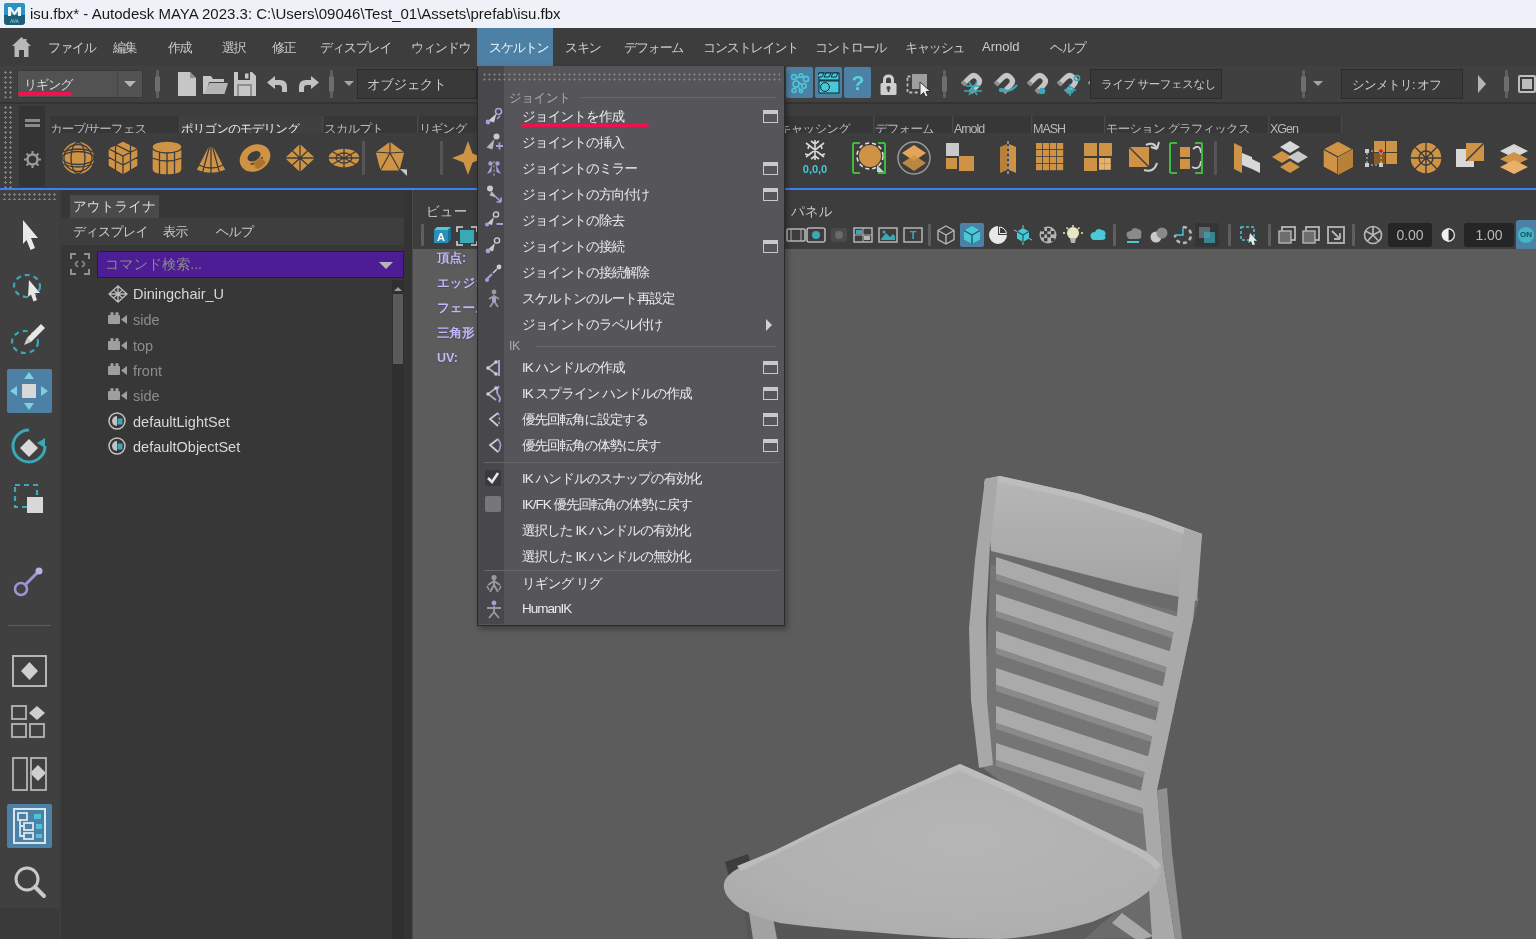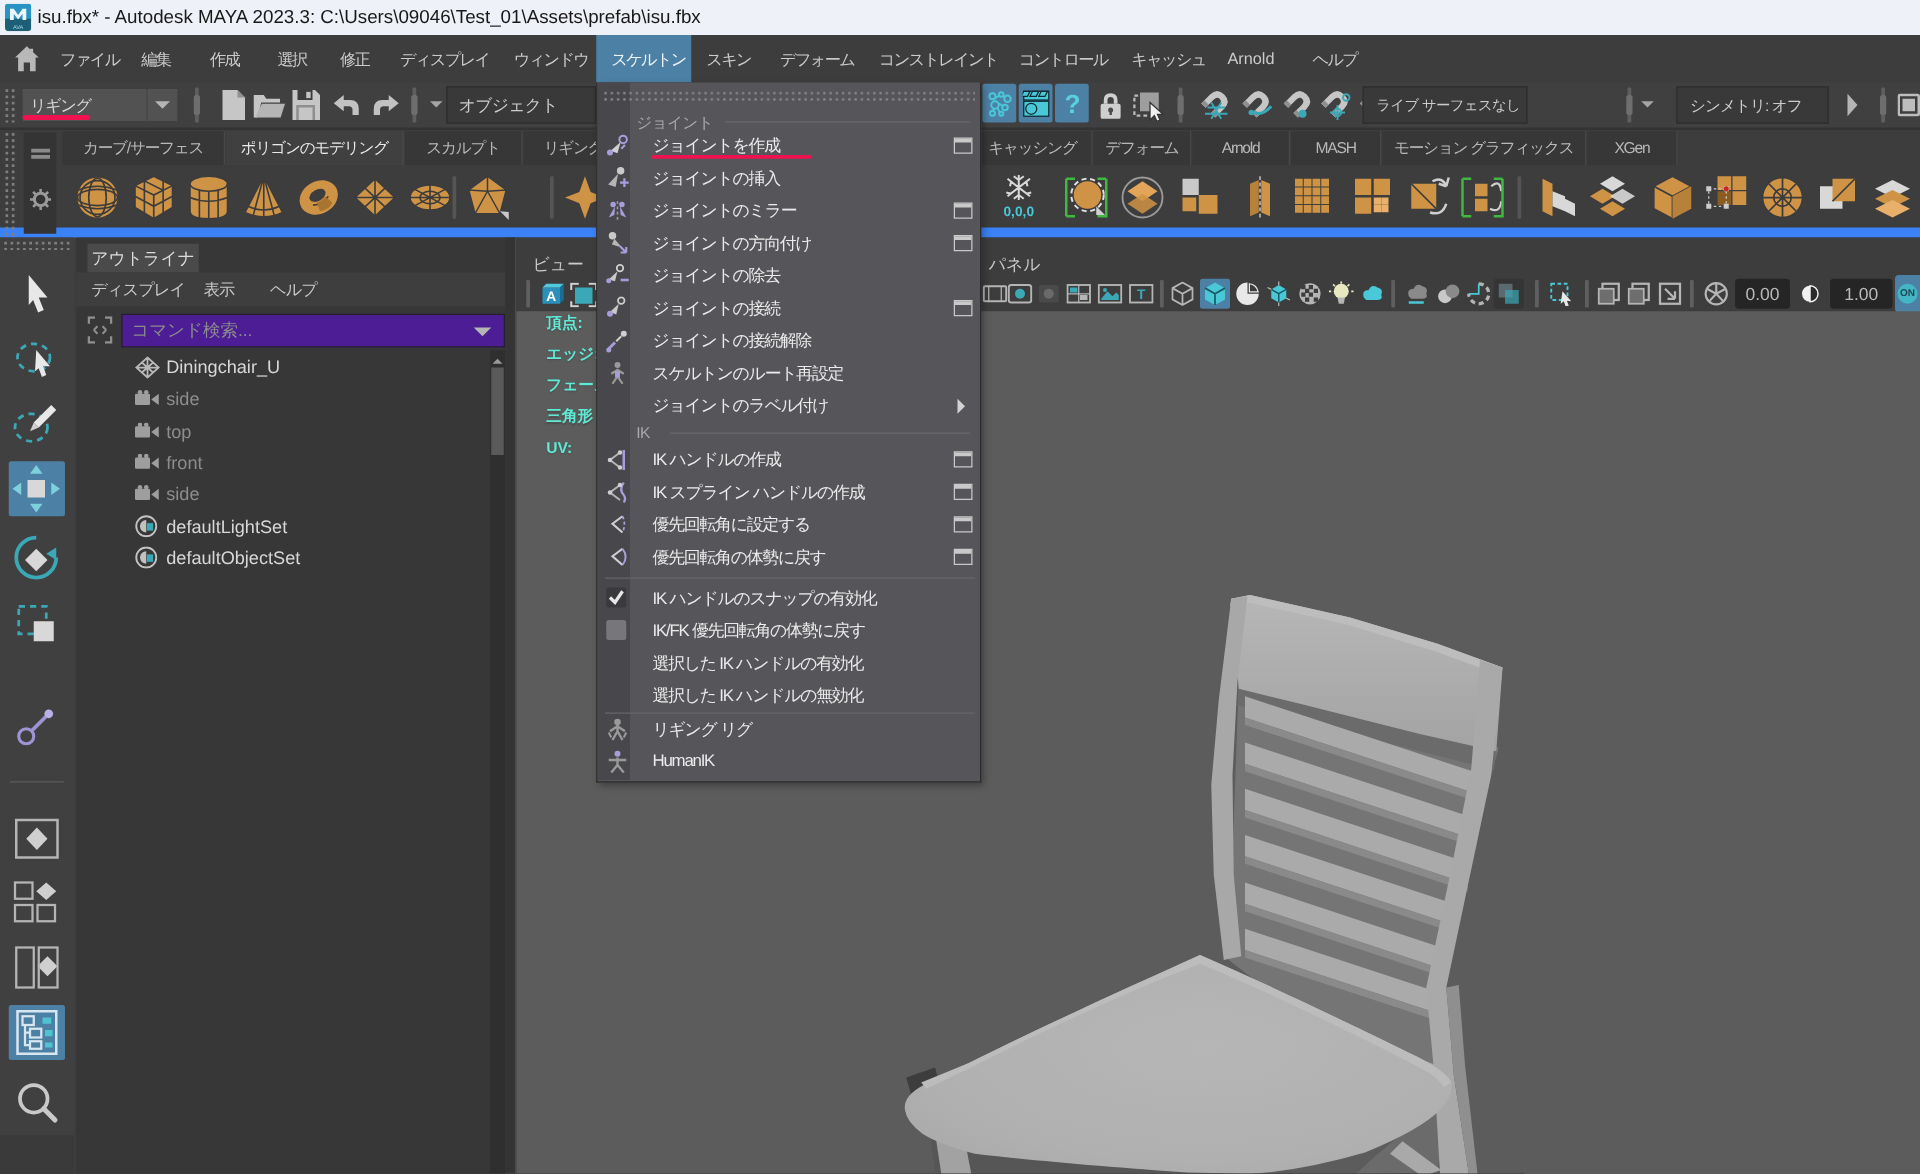--- a/index.html
+++ b/index.html
@@ -21,44 +21,44 @@
 #combo .arr{position:absolute;right:0;top:0;width:25px;height:26px;border-left:1px solid #454545;}
 #combo .arr:after{content:"";position:absolute;left:6px;top:10px;border:6px solid transparent;border-top-color:#b5b5b5;}
 #combo .lbl{position:absolute;left:6px;top:5px;font-size:13px;letter-spacing:-1.2px;color:#d6d6d6;}
 .redline{position:absolute;background:#ee1250;height:4px;border-radius:2px;}
 .sfield{position:absolute;top:3px;height:30px;background:#393939;border:1px solid #2c2c2c;color:#cbcbcb;font-size:13.5px;white-space:nowrap;overflow:hidden;}
 .bluebtn{position:absolute;top:1px;width:27px;height:31px;background:#4d80a5;border-radius:2px;}
 .icon{position:absolute;}
 .numfield{position:absolute;background:#252525;border-radius:3px;color:#b9b9b9;font-size:14px;text-align:center;}
 
 #tabs{left:0;top:104px;width:1536px;height:29px;background:#3d3d3d;}
-.tab{position:absolute;top:1px;height:27px;background:#373737;color:#b9b9b9;font-size:12.5px;letter-spacing:-1px;text-align:center;line-height:26px;border-right:1px solid #484848;}
+.tab{position:absolute;top:12px;height:27px;background:#373737;color:#b9b9b9;font-size:12.5px;letter-spacing:-1px;text-align:left;line-height:26px;border-right:1px solid #484848;}
 .tab.active{background:#404040;color:#e9e9e9;}
 
-#shelf{left:0;top:133px;width:1536px;height:57px;background:#3d3d3d;border-bottom:8px solid #3b82f6;}
+#shelf{left:0;top:133px;width:1536px;height:57px;background:#3d3d3d;border-bottom:2px solid #3b82f6;}
 #shelfstrip{position:absolute;left:19px;top:-27px;width:26px;height:81px;background:#343434;}
 .sicon{position:absolute;top:6px;}
 
 #toolbox{left:0;top:190px;width:59px;height:749px;background:#404040;}
 .tbtn{position:absolute;left:7px;width:45px;height:44px;}
 .tbtn.sel{background:#4d80a5;border-radius:2px;}
 
 #outliner{left:61px;top:190px;width:343px;height:749px;background:#373737;}
 #ol-tab{position:absolute;left:9px;top:5px;width:89px;height:23px;background:#4a4a4a;color:#dcdcdc;font-size:13.5px;text-align:center;line-height:23px;}
 #ol-menu{position:absolute;left:0;top:28px;width:343px;height:27px;background:#3e3e3e;color:#c9c9c9;font-size:13px;letter-spacing:-0.8px;}
 #ol-search{position:absolute;left:36px;top:61px;width:307px;height:27px;background:#4c1d95;border:1px solid #222;color:#8b8b8b;font-size:14px;line-height:25px;}
 .olrow{position:absolute;left:0;width:330px;height:25px;font-size:14.5px;color:#d8d8d8;line-height:25px;}
 .olrow.dim{color:#8d8d8d;}
 #ol-scroll{position:absolute;left:331px;top:90px;width:12px;height:659px;background:#2f2f2f;}
 #ol-thumb{position:absolute;left:1px;top:14px;width:10px;height:70px;background:#5a5a5a;}
 
 #vp-toolbar{left:404px;top:190px;width:1132px;height:59px;background:#3d3d3d;}
 #viewport{left:404px;top:249px;width:1132px;height:690px;background:#5c5c5c;}
 .vmenu{position:absolute;top:13px;color:#c9c9c9;font-size:13.5px;}
-.hud{position:absolute;left:33px;color:#5eead4;font-size:12.5px;font-weight:bold;text-shadow:0 1px 1px #4a4a4a;}
+.hud{position:absolute;left:33px;color:#c4b5fd;font-size:12.5px;font-weight:bold;text-shadow:0 1px 1px #4a4a4a;}
 
 #popup{left:477px;top:66px;width:308px;height:560px;background:#55555a;border:1px solid #2a2a2a;border-top:none;box-shadow:2px 3px 6px rgba(0,0,0,.35);}
 #tear{position:absolute;left:4px;top:6px;width:298px;height:9px;background-image:radial-gradient(circle,#828284 0.9px,rgba(0,0,0,0) 1.2px);background-size:5px 5px;}
 .mhead{position:absolute;left:31px;color:#a9a9ad;font-size:12.5px;letter-spacing:-0.5px;}
 .mhline{position:absolute;height:1px;background:#68686c;}
 .mitem{position:absolute;left:44px;color:#ebebeb;font-size:13.5px;letter-spacing:-1px;white-space:nowrap;}
 .obox{position:absolute;left:285px;width:15px;height:13px;border:1.5px solid #c9c9c9;background:rgba(0,0,0,0);}
 .obox:after{content:"";position:absolute;left:0px;top:0px;width:13px;height:3px;background:#c9c9c9;}
 .msep{position:absolute;left:6px;width:296px;height:1px;background:#66666a;}
 .micon{position:absolute;left:6px;width:20px;height:20px;}

